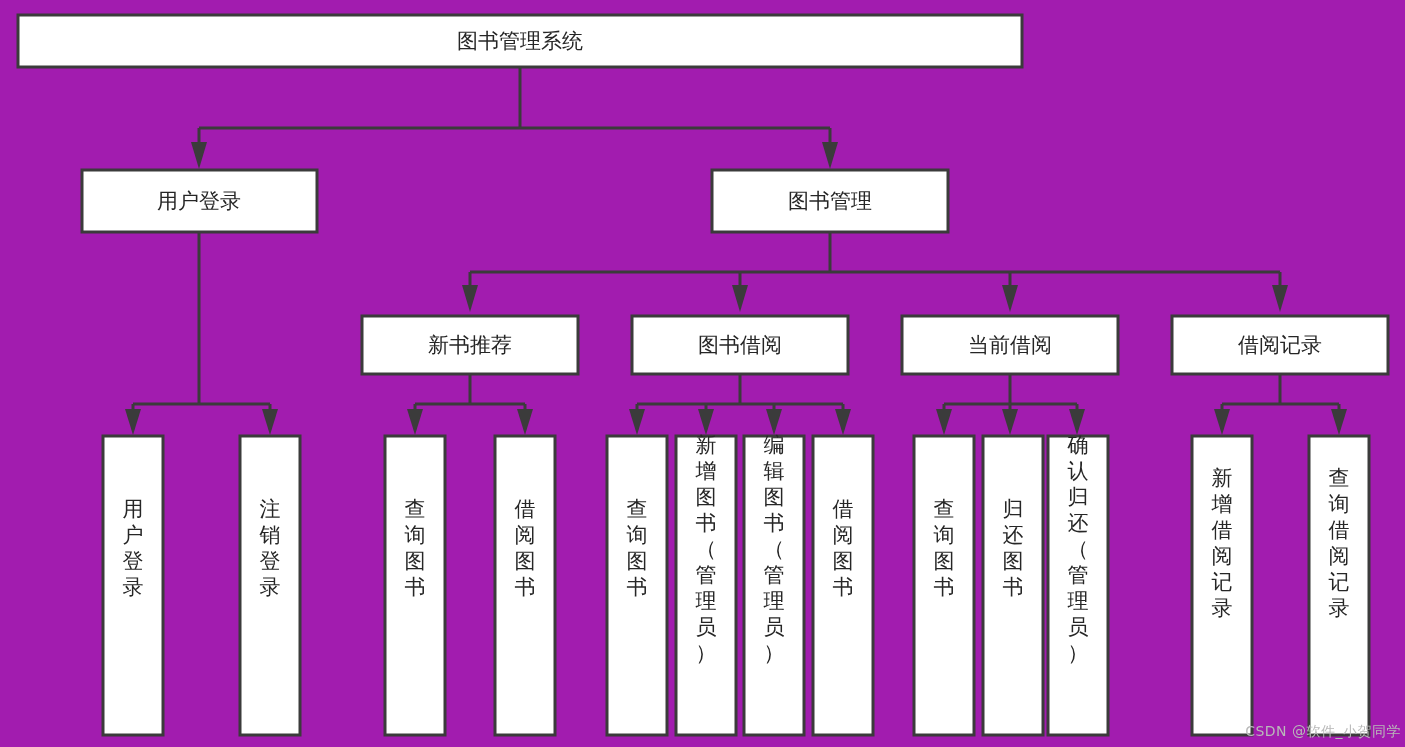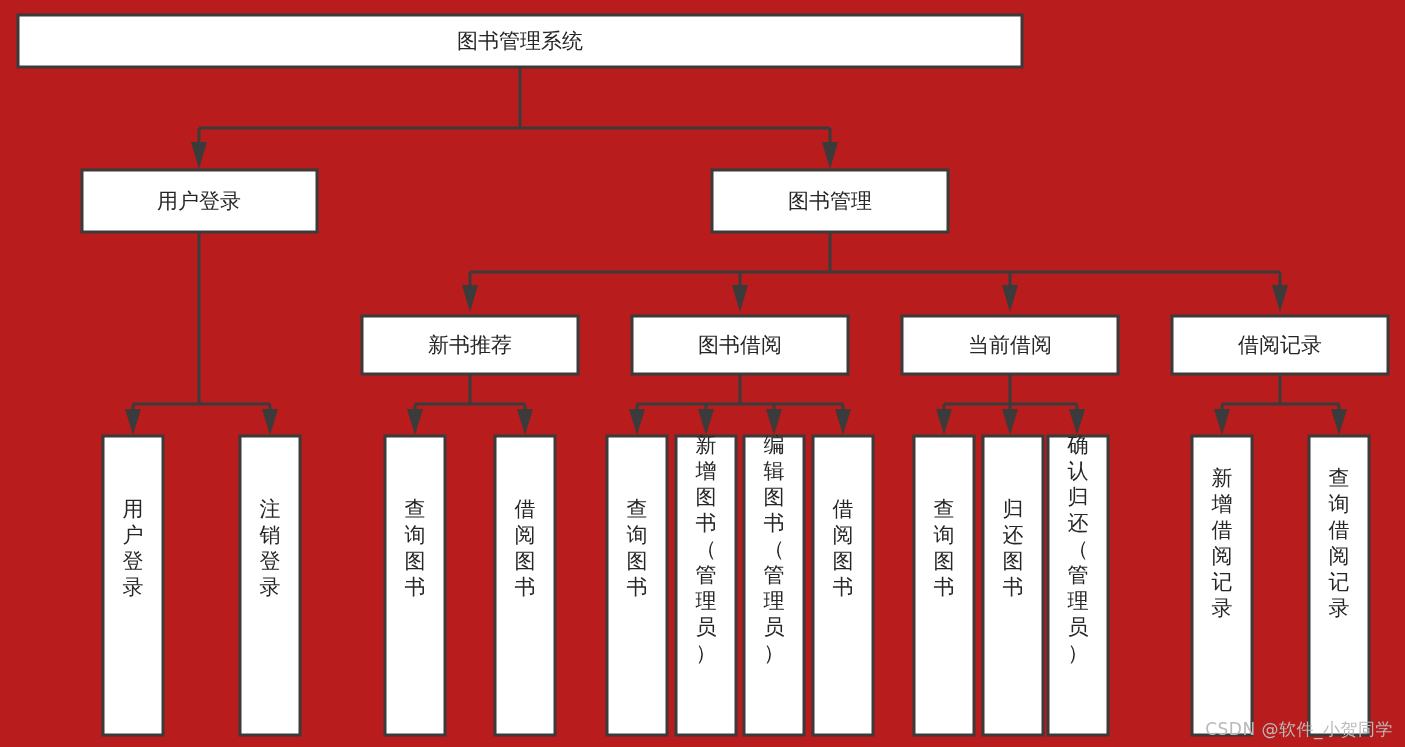--- a/index.html
+++ b/index.html
@@ -10,21 +10,21 @@
   body {
     width: 1405px;
     height: 747px;
     overflow: hidden;
     font-family: "DejaVu Sans", "Liberation Sans", sans-serif;
   }
   #diagram-root {
     position: relative;
     width: 1405px;
     height: 747px;
-    background: #b91c1c;
+    background: #a21caf;
   }
   svg#flowchart {
     position: absolute;
     top: 0;
     left: 0;
     width: 1405px;
     height: 747px;
   }
   .node-box {
     fill: #ffffff;
@@ -49,24 +49,24 @@
     stroke-width: 3;
     fill: none;
     stroke-linecap: butt;
   }
   .arrow-head {
     fill: #3b3b3b;
     stroke: none;
   }
   .watermark-text {
     position: absolute;
-    right: 12px;
+    right: 4px;
     bottom: 6px;
     font-family: "DejaVu Sans", "Liberation Sans", sans-serif;
-    font-size: 17px;
+    font-size: 14px;
     color: #b9b9b9;
     white-space: nowrap;
     letter-spacing: 0.5px;
     pointer-events: none;
   }
 </style>
 </head>
 <body>
 
 <div id="diagram-root">

